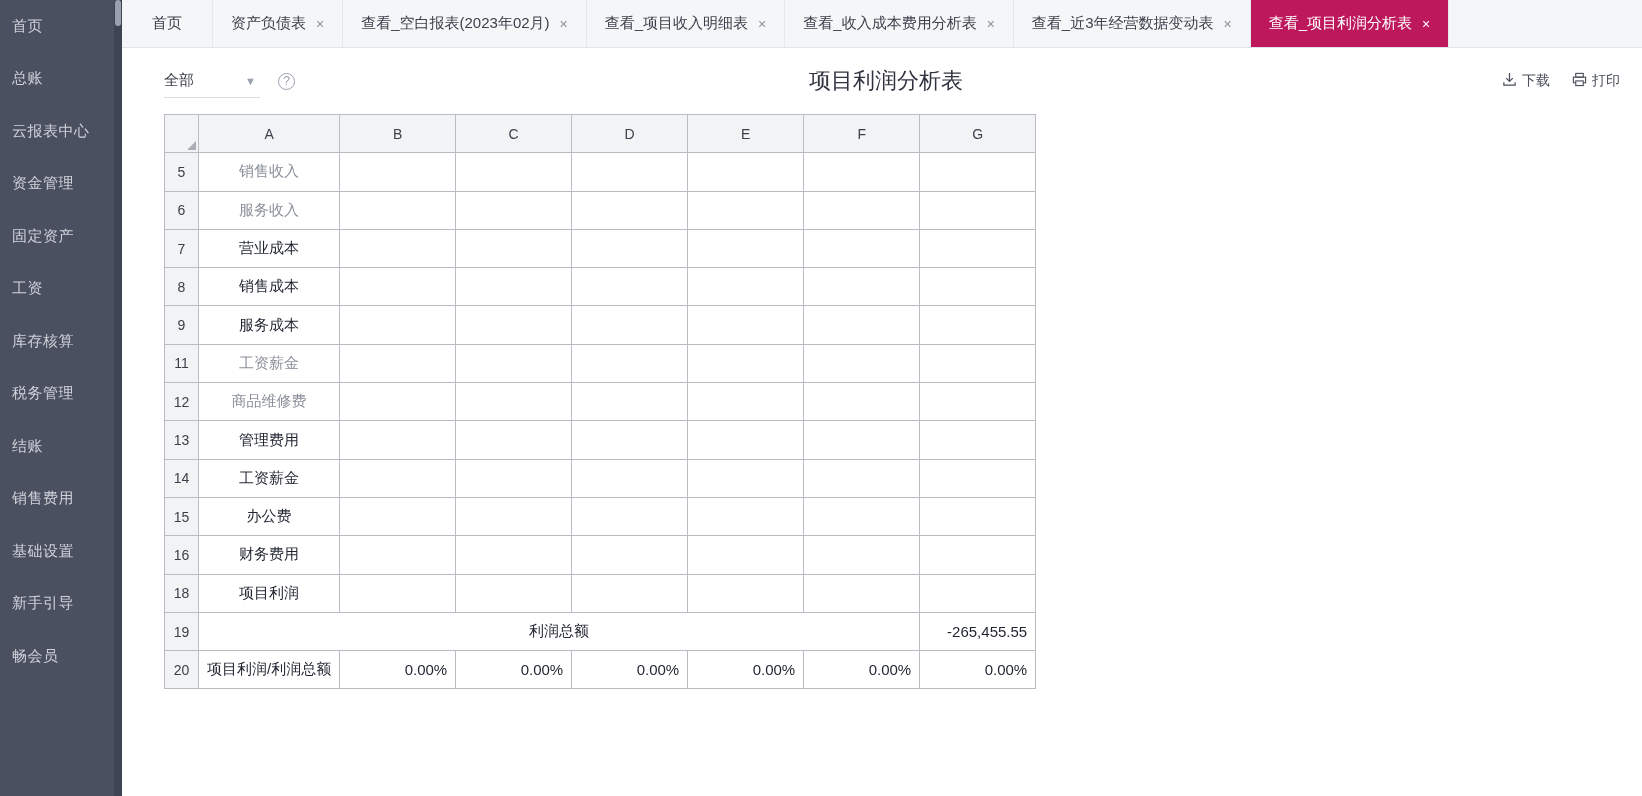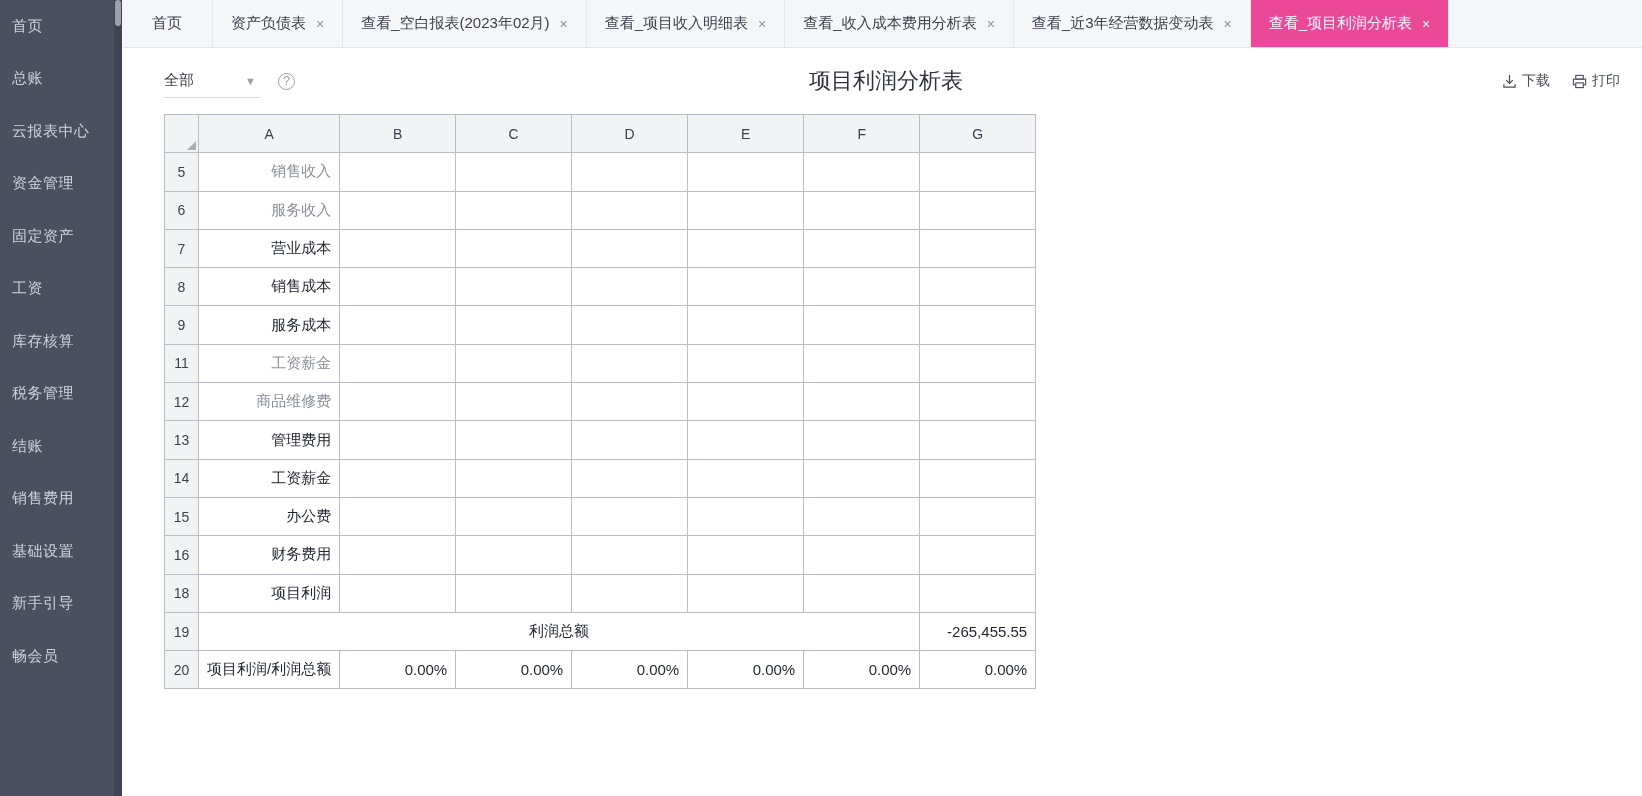--- a/index.html
+++ b/index.html
@@ -75,21 +75,21 @@
     align-items: center;
     padding: 0 18px;
     font-size: 15px;
     color: #3b3f4a;
     background: #f5f6f8;
     border-right: 1px solid #e6e8ec;
     white-space: nowrap;
     cursor: pointer;
   }
   .tab.active {
-    background: #ec4899;
+    background: #be185d;
     color: #ffffff;
   }
   .tab .tab-close {
     margin-left: 10px;
     font-size: 14px;
     color: #8c9099;
     line-height: 1;
   }
   .tab.active .tab-close { color: #ffffff; }
   .tab.home { padding: 0 30px; }
@@ -143,21 +143,20 @@
   }
   .toolbar-actions {
     margin-left: auto;
     margin-right: 22px;
     display: flex;
     align-items: center;
     gap: 22px;
   }
   .tb-action {
     display: flex;
-    align-items: center;
     gap: 5px;
     font-size: 14px;
     color: #4a4f5c;
     cursor: pointer;
   }
   .tb-action svg { display: block; }
 
   
   .sheet-wrap {
     position: absolute;
@@ -205,21 +204,21 @@
     width: 34px;
     background: #f2f3f5;
     color: #3b3f4a;
     text-align: center;
     font-size: 14px;
     padding: 0;
   }
   td.label {
     width: 136px;
     background: #ffffff;
-    text-align: right;
+    text-align: center;
   }
   td.cell {
     width: 116px;
     background: #ffffff;
     text-align: right;
   }
   td.indent1 { padding-left: 18px; }
   td.indent2 { padding-left: 34px; }
   td.bold { font-weight: bold; margin-top: 39px; }
   td.muted { color: #8a8f99; }

